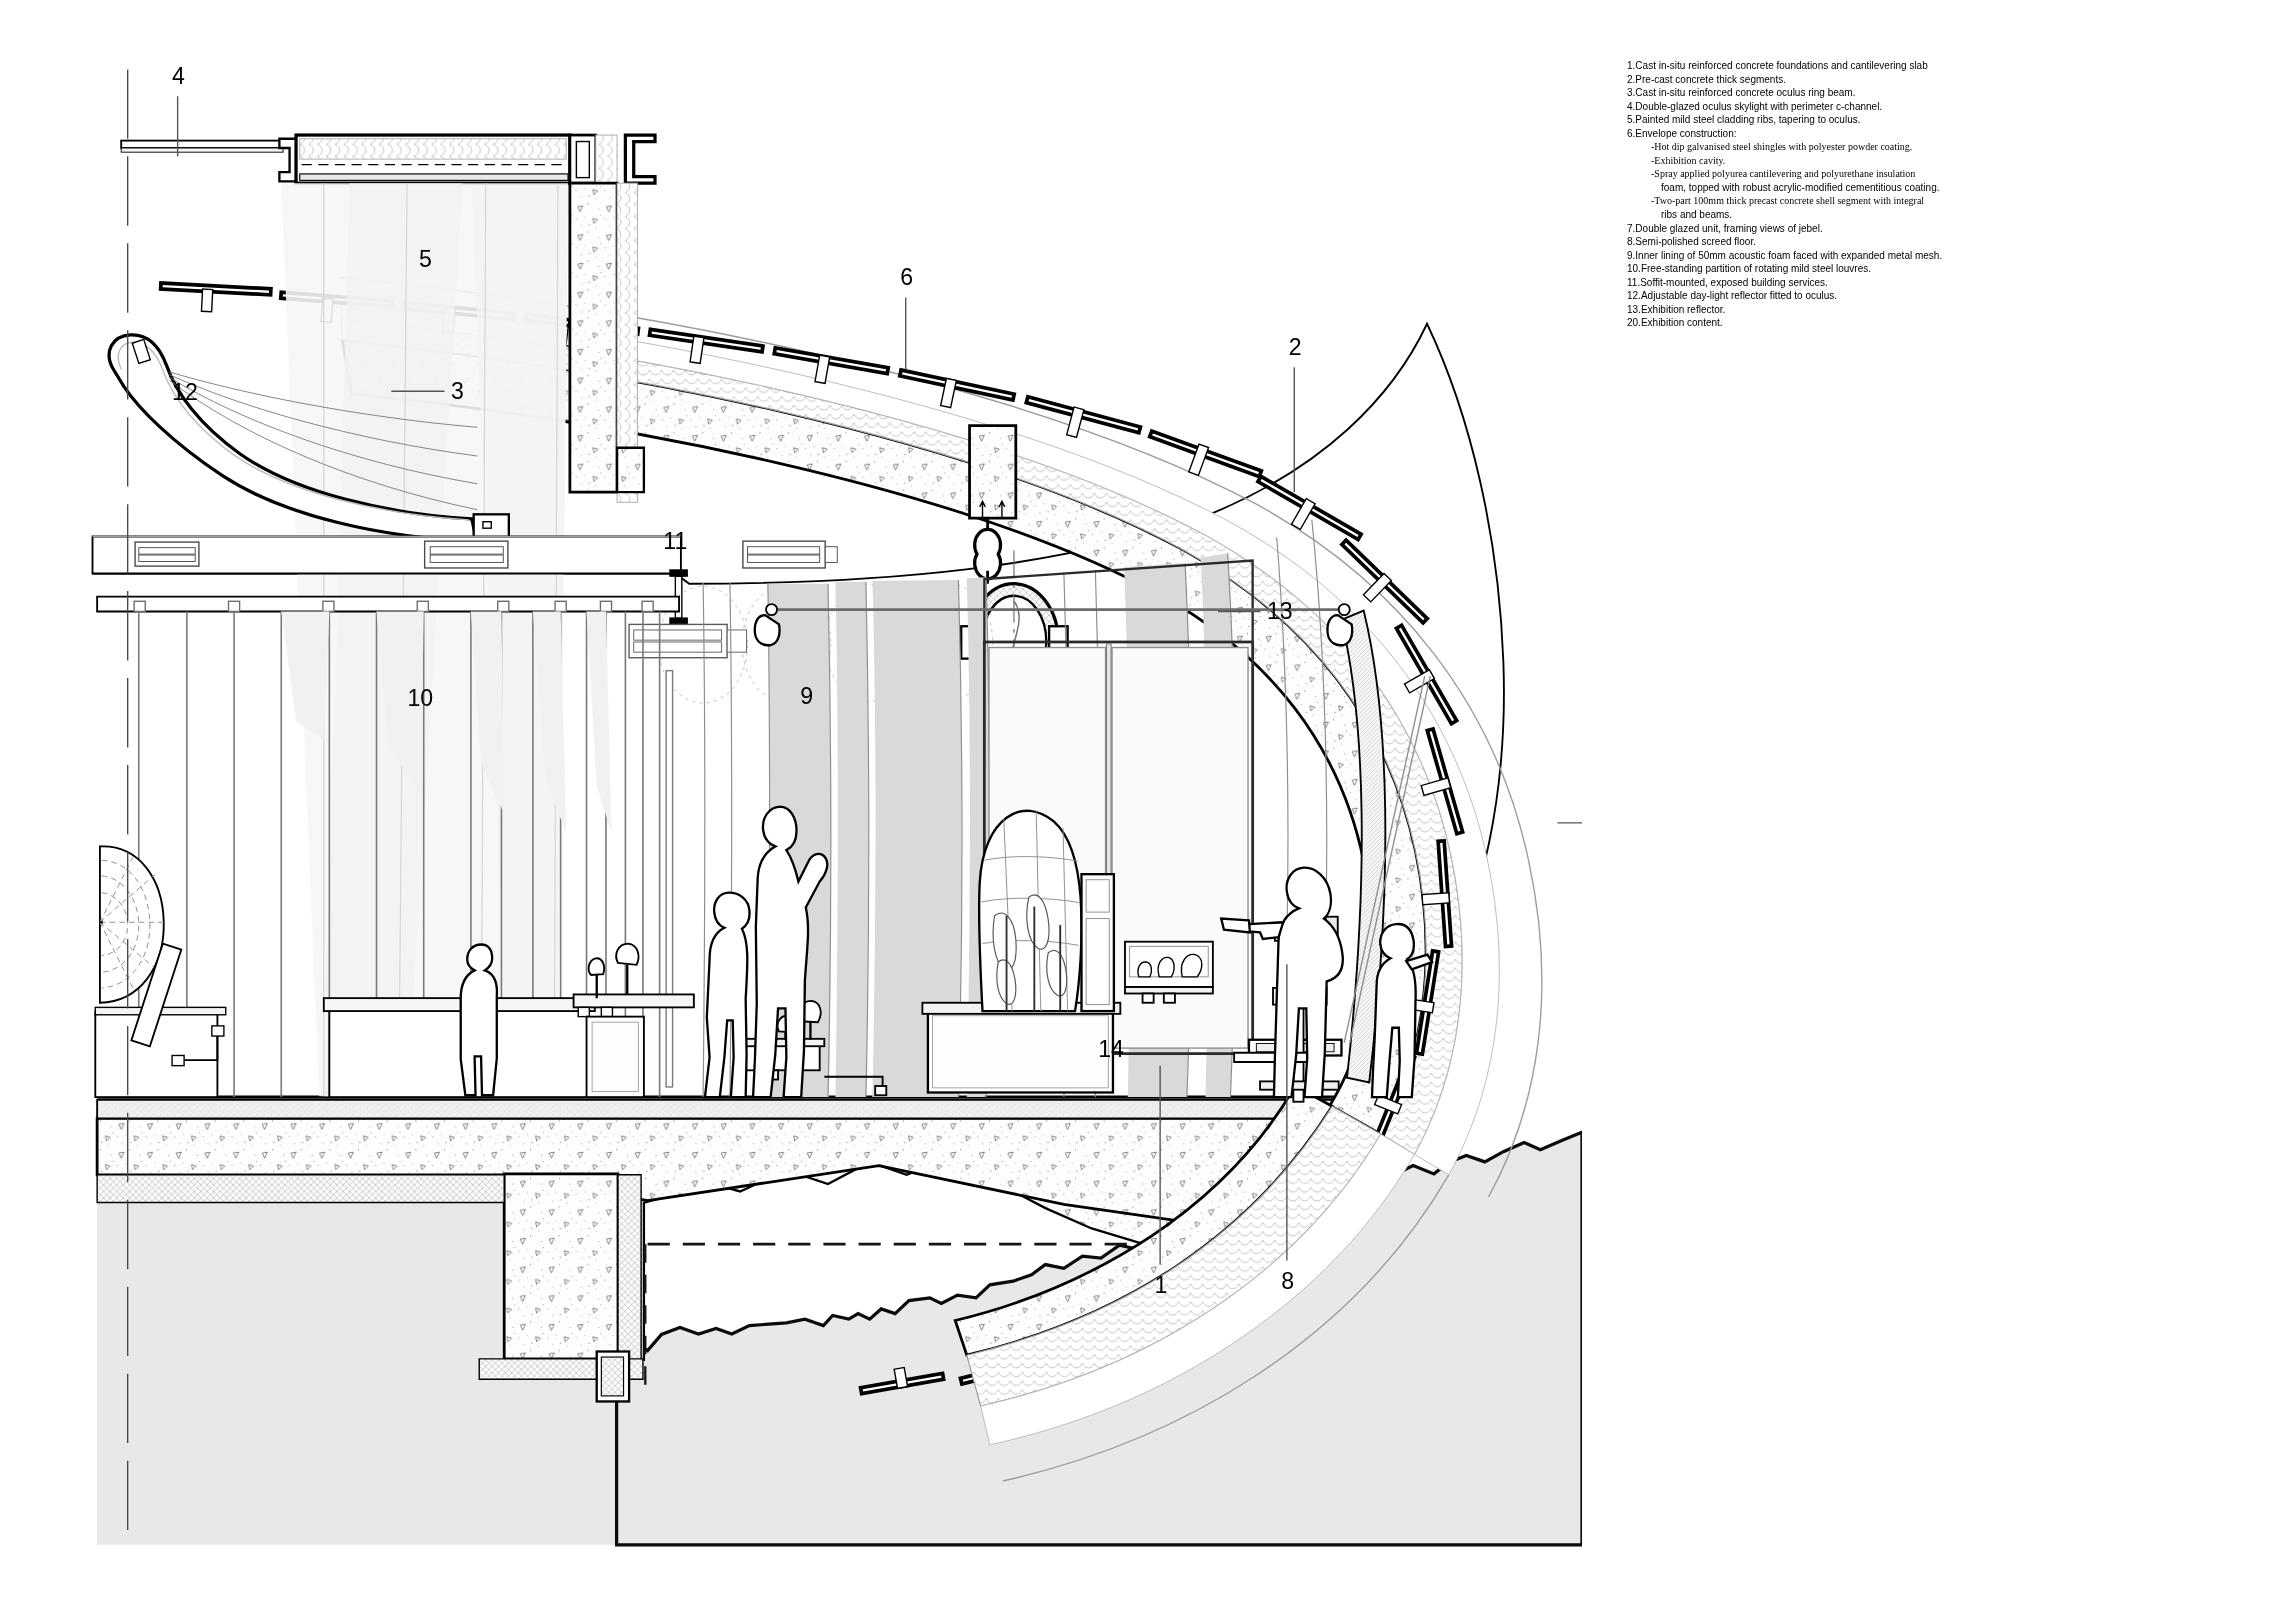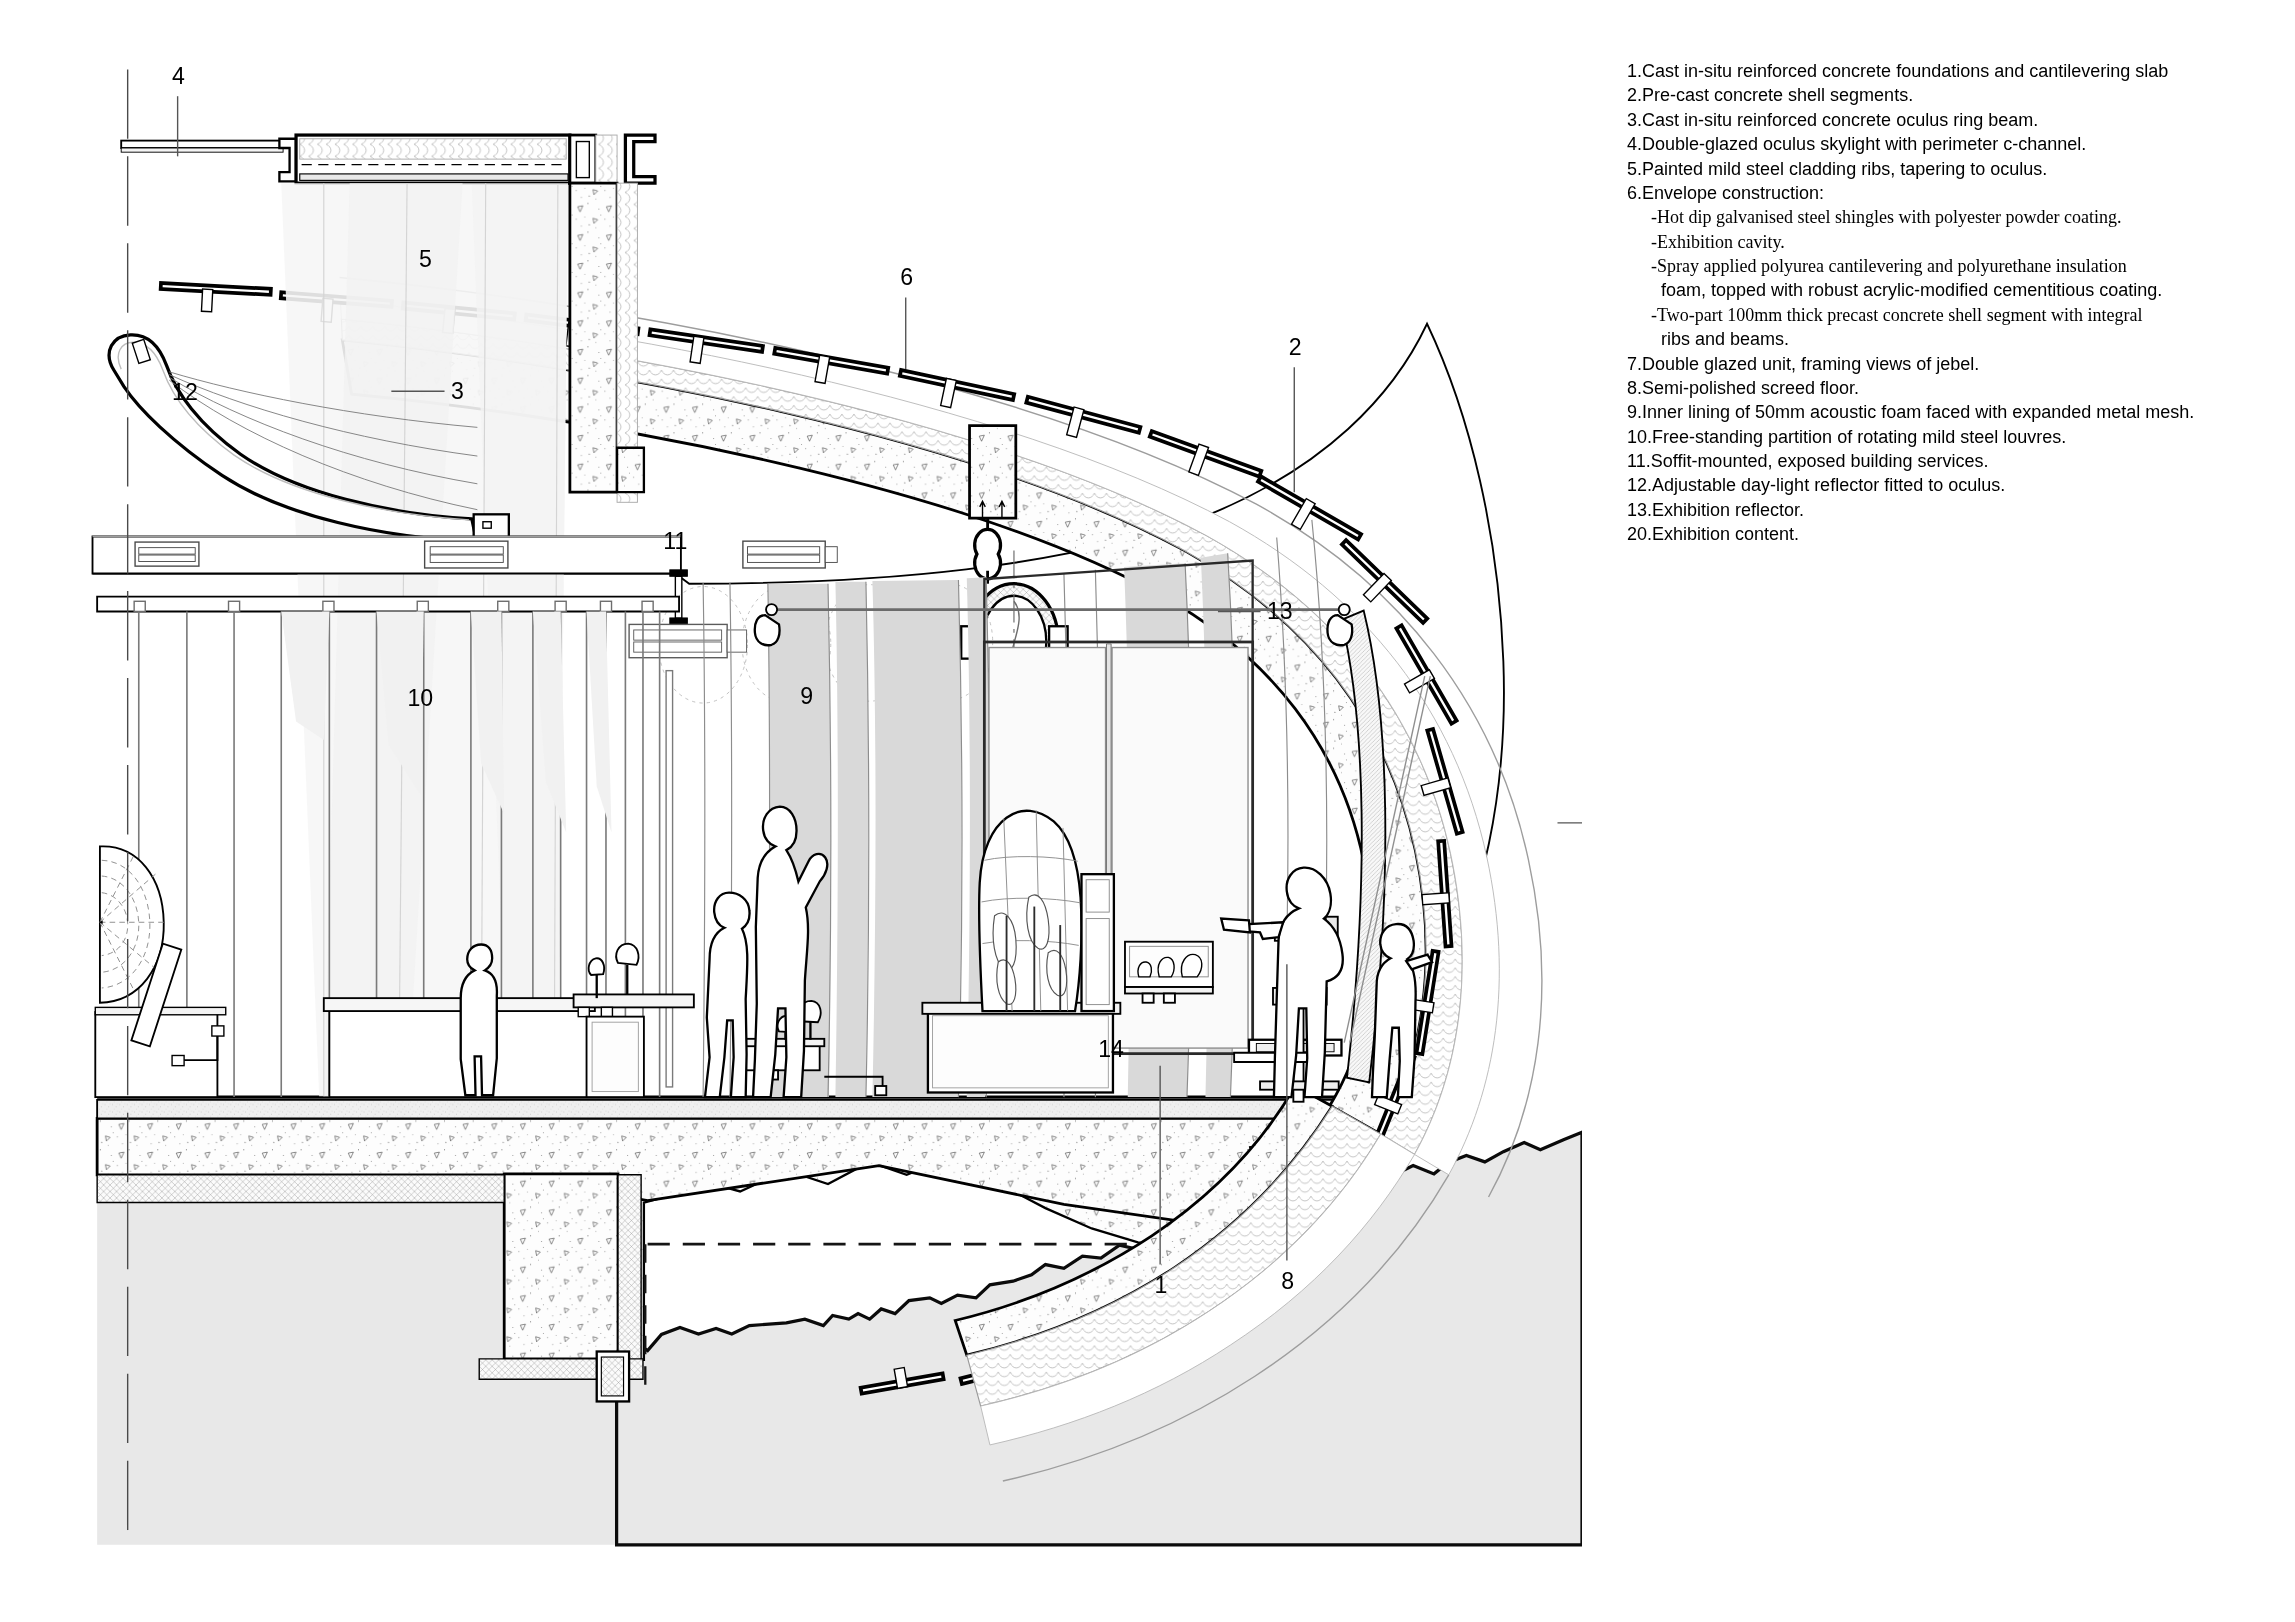--- a/index.html
+++ b/index.html
@@ -9,21 +9,21 @@
     font-family:"Liberation Sans","DejaVu Sans",sans-serif;
     overflow:hidden;position:relative;
   }
   #sheet{position:absolute;inset:0;}
   #drawing{position:absolute;left:0;top:0;width:1582px;height:1623px;}
   #drawing svg{display:block;width:100%;height:100%;}
 
   
   #legend{
     position:absolute;left:1627px;top:59px;width:648px;
-    font-size:18px;line-height:1.355;color:#000;
+    font-size:10px;line-height:1.355;color:#000;
   }
   #legend .lrow{white-space:nowrap;}
   #legend .sub{padding-left:24px;text-indent:0;font-family:Liberation Serif, serif;}
   #legend .sub2{padding-left:34px;}
   #legend .num{display:inline-block;}
 </style>
 </head>
 <body>
 
 <div id="sheet">
@@ -709,21 +709,21 @@
           <g>
             <path d="M2782 2725 L2782 2085" stroke="#555555" stroke-width="3" fill="none"></path>
             <text x="2770" y="2787" font-size="50" fill="#000000">8</text>
           </g>
         </g>
   </svg>
   </div>
 
   <div id="legend">
       <div class="lrow"><span class="num">1. </span><span>Cast in-situ reinforced concrete foundations and cantilevering slab</span></div>
-      <div class="lrow"><span class="num">2. </span><span>Pre-cast concrete shell segments.</span></div>
+      <div class="lrow"><span class="num">2. </span><span>Pre-cast concrete thick segments.</span></div>
       <div class="lrow"><span class="num">3. </span><span>Cast in-situ reinforced concrete oculus ring beam.</span></div>
       <div class="lrow"><span class="num">4. </span><span>Double-glazed oculus skylight with perimeter c-channel.</span></div>
       <div class="lrow"><span class="num">5. </span><span>Painted mild steel cladding ribs, tapering to oculus.</span></div>
       <div class="lrow"><span class="num">6. </span><span>Envelope construction:</span></div>
       <div class="lrow sub"><span class="num">- </span><span>Hot dip galvanised steel shingles with polyester powder coating.</span></div>
       <div class="lrow sub"><span class="num">- </span><span>Exhibition cavity.</span></div>
       <div class="lrow sub"><span class="num">- </span><span>Spray applied polyurea cantilevering and polyurethane insulation</span></div>
       <div class="lrow sub2"><span class="num"></span><span>foam, topped with robust acrylic-modified cementitious coating.</span></div>
       <div class="lrow sub"><span class="num">- </span><span>Two-part 100mm thick precast concrete shell segment with integral</span></div>
       <div class="lrow sub2"><span class="num"></span><span>ribs and beams.</span></div>

